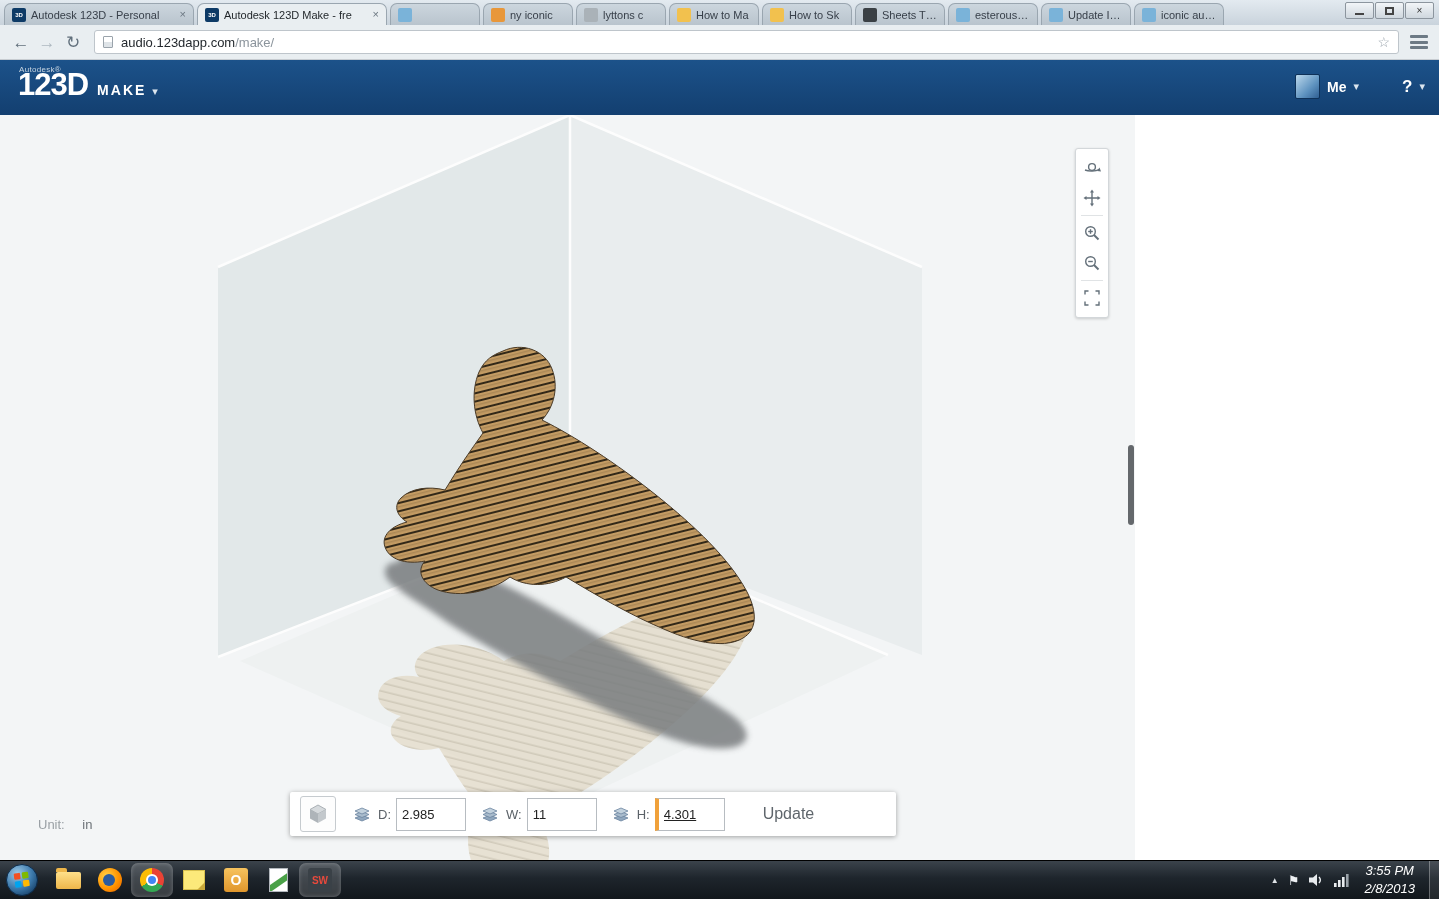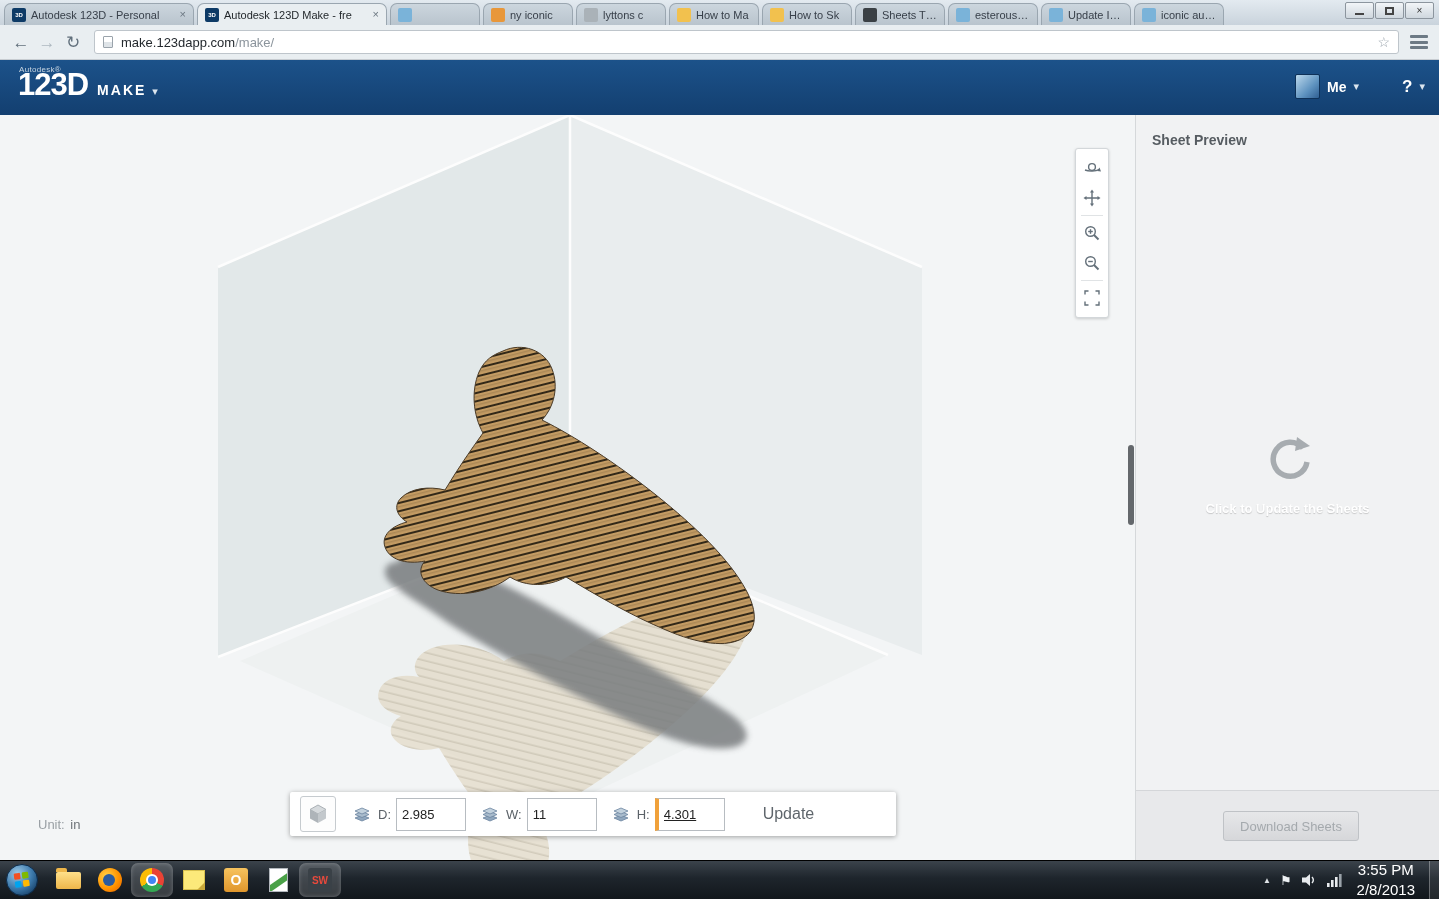--- a/index.html
+++ b/index.html
@@ -87,21 +87,21 @@
   .dim-group { display:flex; align-items:center; margin-right:14px; }
   .dim-group svg { margin-right:6px; }
   .dim-label { font-size:13px; color:#5b6268; margin-right:5px; }
   .dim-input { width:70px; height:33px; border:1px solid #b7bcc1; font-size:13px; padding:0 5px;
     font-family:"Liberation Sans",sans-serif; color:#222; }
   .dim-input.accent { border-left:4px solid #f0a13a;text-decoration:underline; }
   .apply-btn { margin-left:14px; font-size:16px; color:#5f666c; padding:6px 10px; }
 
   .unit-row { position:absolute; left:38px; top:702px; font-size:13px; }
   .unit-label { color:#9aa0a5; }
-  .unit-value { color:#6d7378; margin-left:2px; }
+  .unit-value { color:#6d7378; margin-left:14px; }
 
   
   .sheetpanel { position:absolute; left:1135px; top:115px; width:304px; height:745px;
     background:#f1f2f3; border-left:1px solid #d5d8da; }
   .sheet-title { position:absolute; left:16px; top:17px; font-size:14px; font-weight:bold; color:#565c61; }
   .update-area { position:absolute; left:0; top:320px; width:100%; text-align:center; }
   .update-hint { margin-top:14px; font-size:13px; font-weight:bold; color:#ffffff;
     text-shadow:0 1px 1px rgba(0,0,0,.18); }
   .sheet-footer { position:absolute; left:0; bottom:0; width:100%; height:70px;
     background:#e8e9eb; border-top:1px solid #d4d6d9; }
@@ -136,21 +136,21 @@
     color:#fff; font-weight:bold; font-size:14px; display:flex; align-items:center; justify-content:center; }
   .icon-journal { width:19px; height:24px; background:#fff; border:1px solid #b3b8be; position:relative; overflow:hidden; }
   .icon-journal:before { content:""; position:absolute; left:-4px; top:9px; width:30px; height:6px;
     background:#4aa147; transform:rotate(-35deg); }
   .icon-sw { width:24px; height:24px; border-radius:3px; background:#3a4147; color:#e8493c;
     font-weight:bold; font-size:10px; display:flex; align-items:center; justify-content:center; }
   .tb-spacer { flex:1; }
   .tray { display:flex; align-items:center; gap:9px; margin-right:8px; }
   .tray-arrow { font-size:8px; color:#dfe3e7; }
   .tray-flag { font-size:13px; color:#eef1f4; }
-  .clock { text-align:center; color:#fff; font-size:15px; line-height:1.35; margin:0 6px; }
+  .clock { text-align:center; color:#fff; font-size:13px; line-height:1.35; margin:0 6px;font-style:italic; }
   .show-desktop { width:10px; height:39px; background:rgba(255,255,255,.07);
     border-left:1px solid rgba(255,255,255,.3); }
 </style>
 </head>
 <body>
 
 <div class="screen">
 
   <div class="titlebar">
     <div class="tabs">
@@ -211,21 +211,21 @@
       <span class="winbtn">×</span>
     </div>
   </div>
 
   <div class="btoolbar">
     <span class="navbtn">←</span>
     <span class="navbtn disabled">→</span>
     <span class="navbtn">↻</span>
     <div class="omnibox">
       <span class="doc-icon"></span>
-      <span class="url-host">make.123dapp.com</span>
+      <span class="url-host">audio.123dapp.com</span>
       <span class="url-path">/make/</span>
       <span class="omni-spacer"></span>
       <span class="star">☆</span>
     </div>
     <span class="menu-btn">
         <i></i>
         <i></i>
         <i></i>
       </span>
   </div>
@@ -372,33 +372,20 @@
       </div>
       <div class="apply-btn">Update</div>
     </div>
 
     <div class="unit-row">
       <span class="unit-label">Unit:</span>
       <span class="unit-value">in</span>
     </div>
   </div>
 
-  <div class="sheetpanel">
-    <div class="sheet-title">Sheet Preview</div>
-    <div class="update-area">
-      <svg width="48" height="48">
-        <path d="M39,13 A17,17 0 1 0 43,27" fill="none" stroke="#a7acb0" stroke-width="5.5"></path>
-        <polygon points="33,2 46,11 31,16" fill="#a7acb0"></polygon>
-      </svg>
-      <div class="update-hint">Click to Update the Sheets</div>
-    </div>
-    <div class="sheet-footer">
-      <div class="download-btn">Download Sheets</div>
-    </div>
-  </div>
 
   <div class="taskbar">
     <svg class="start-orb" width="34" height="34">
       <defs>
         <radialGradient id="orb" cx="35%" cy="30%" r="80%">
           <stop offset="0%" stop-color="#9ecbe8"></stop>
             <stop offset="60%" stop-color="#3c79ab"></stop>
             <stop offset="100%" stop-color="#173f66"></stop>
         </radialGradient>
       </defs>

